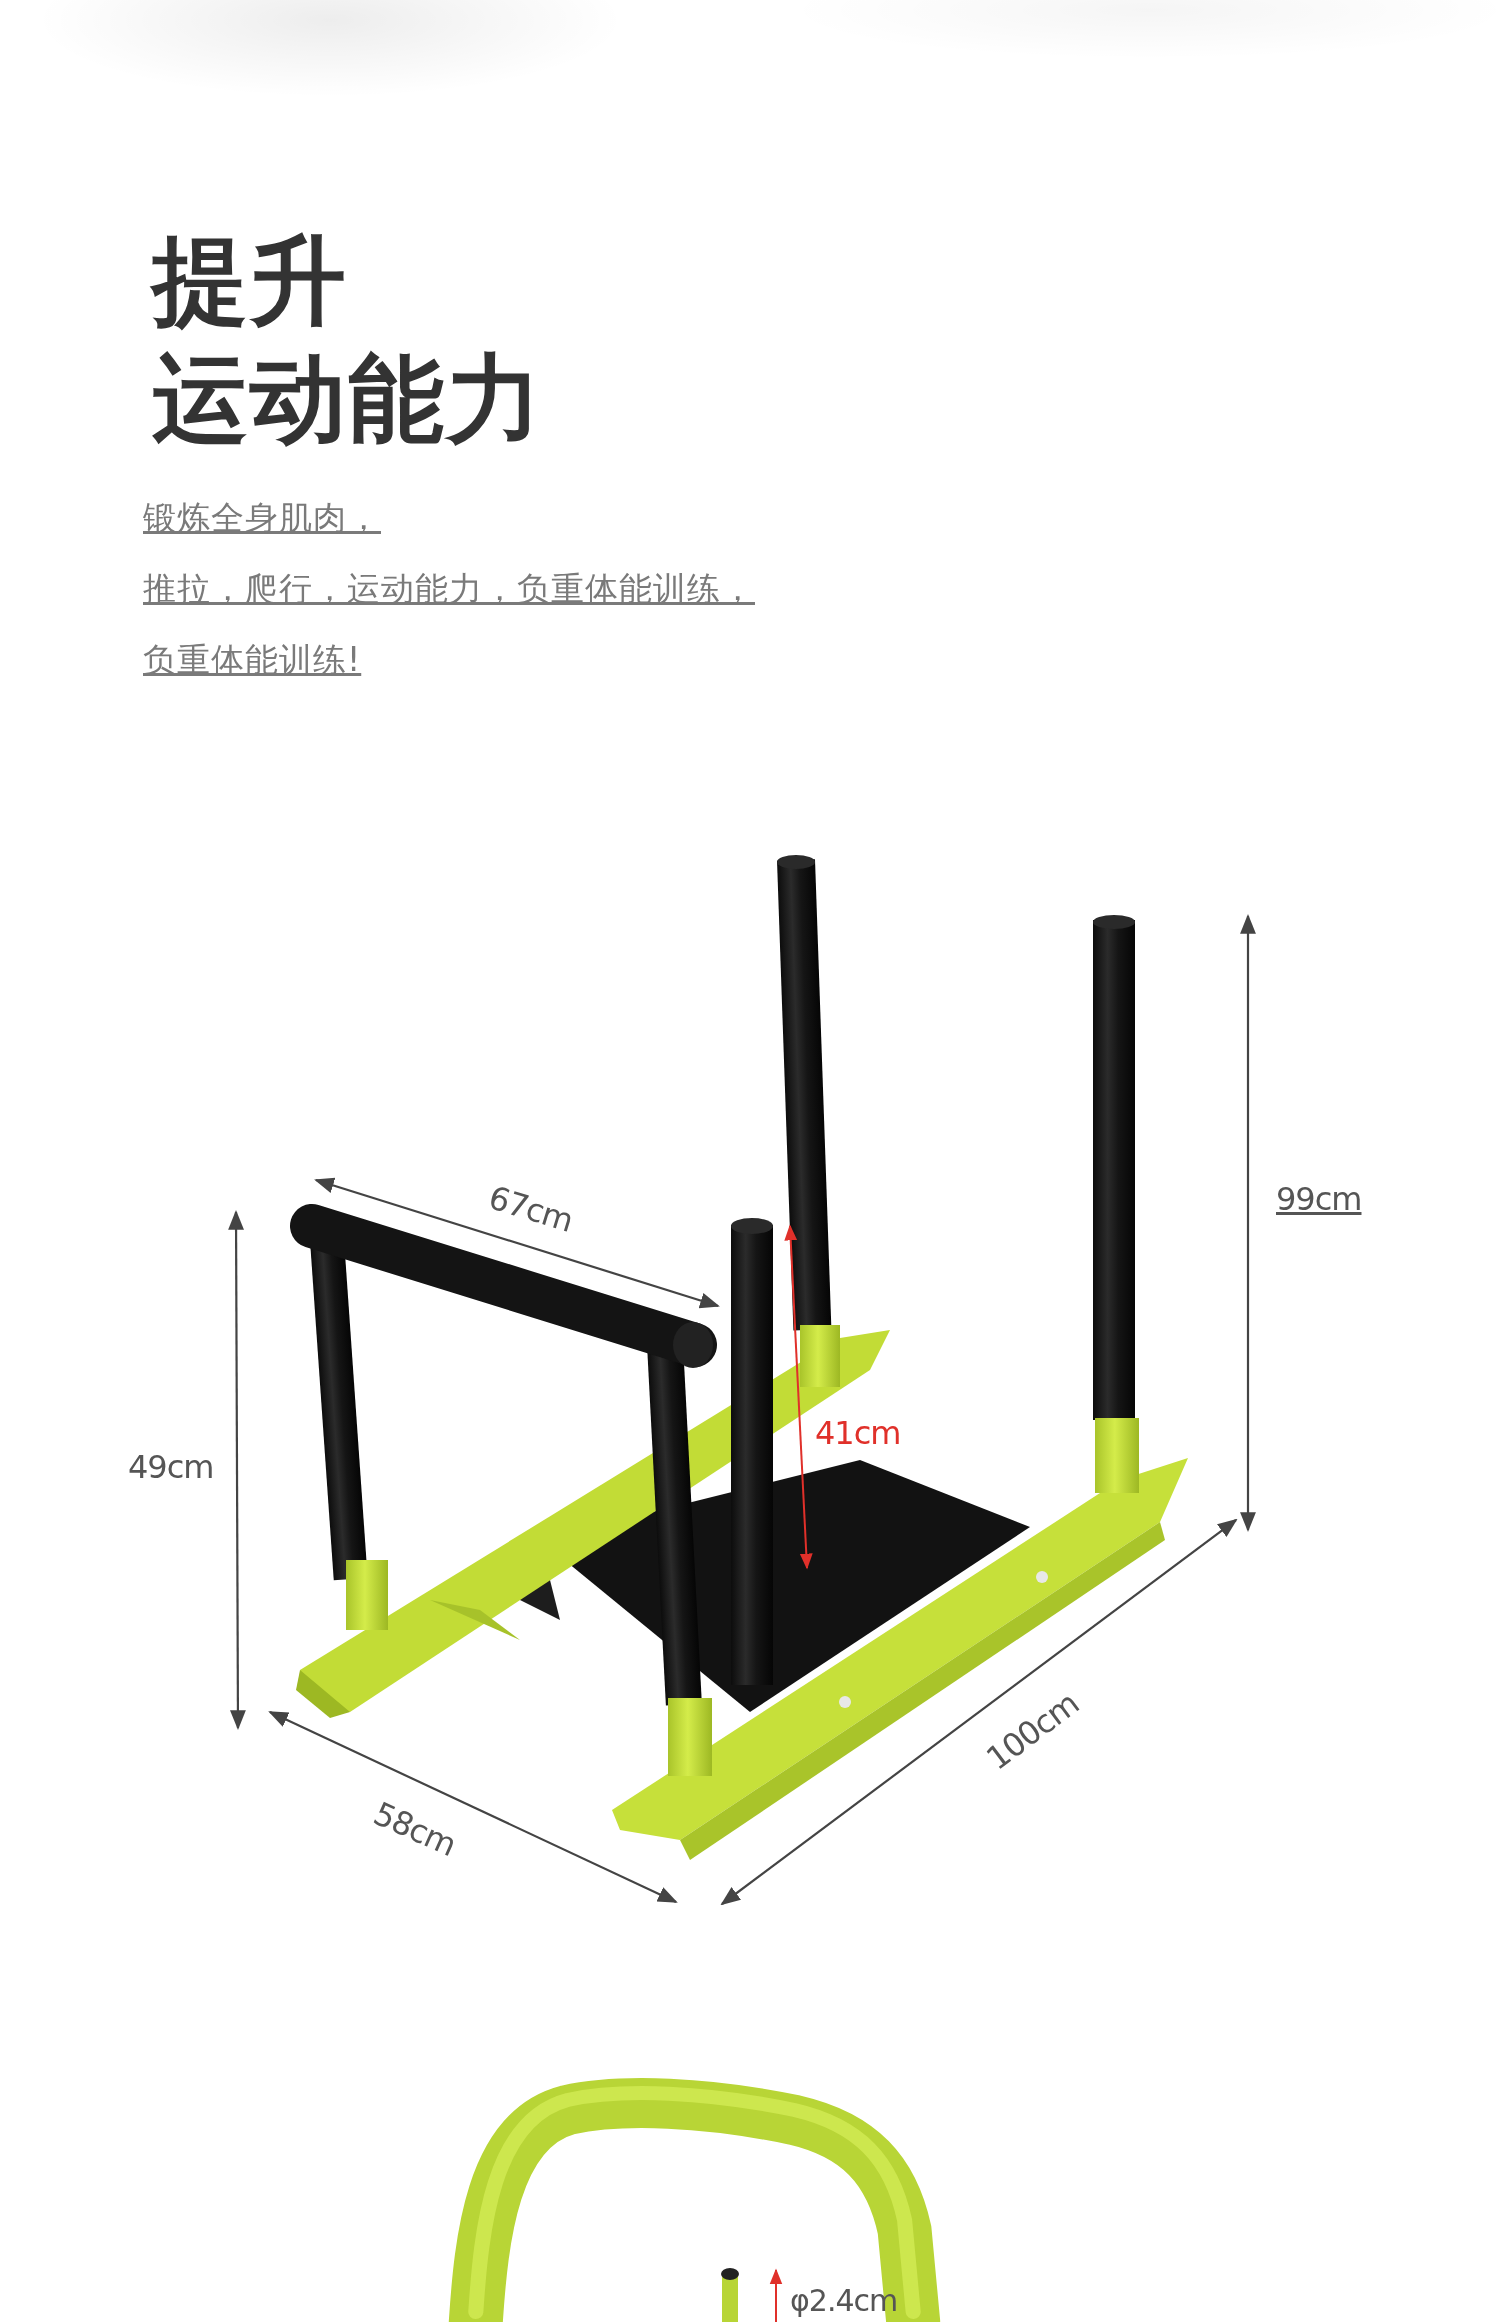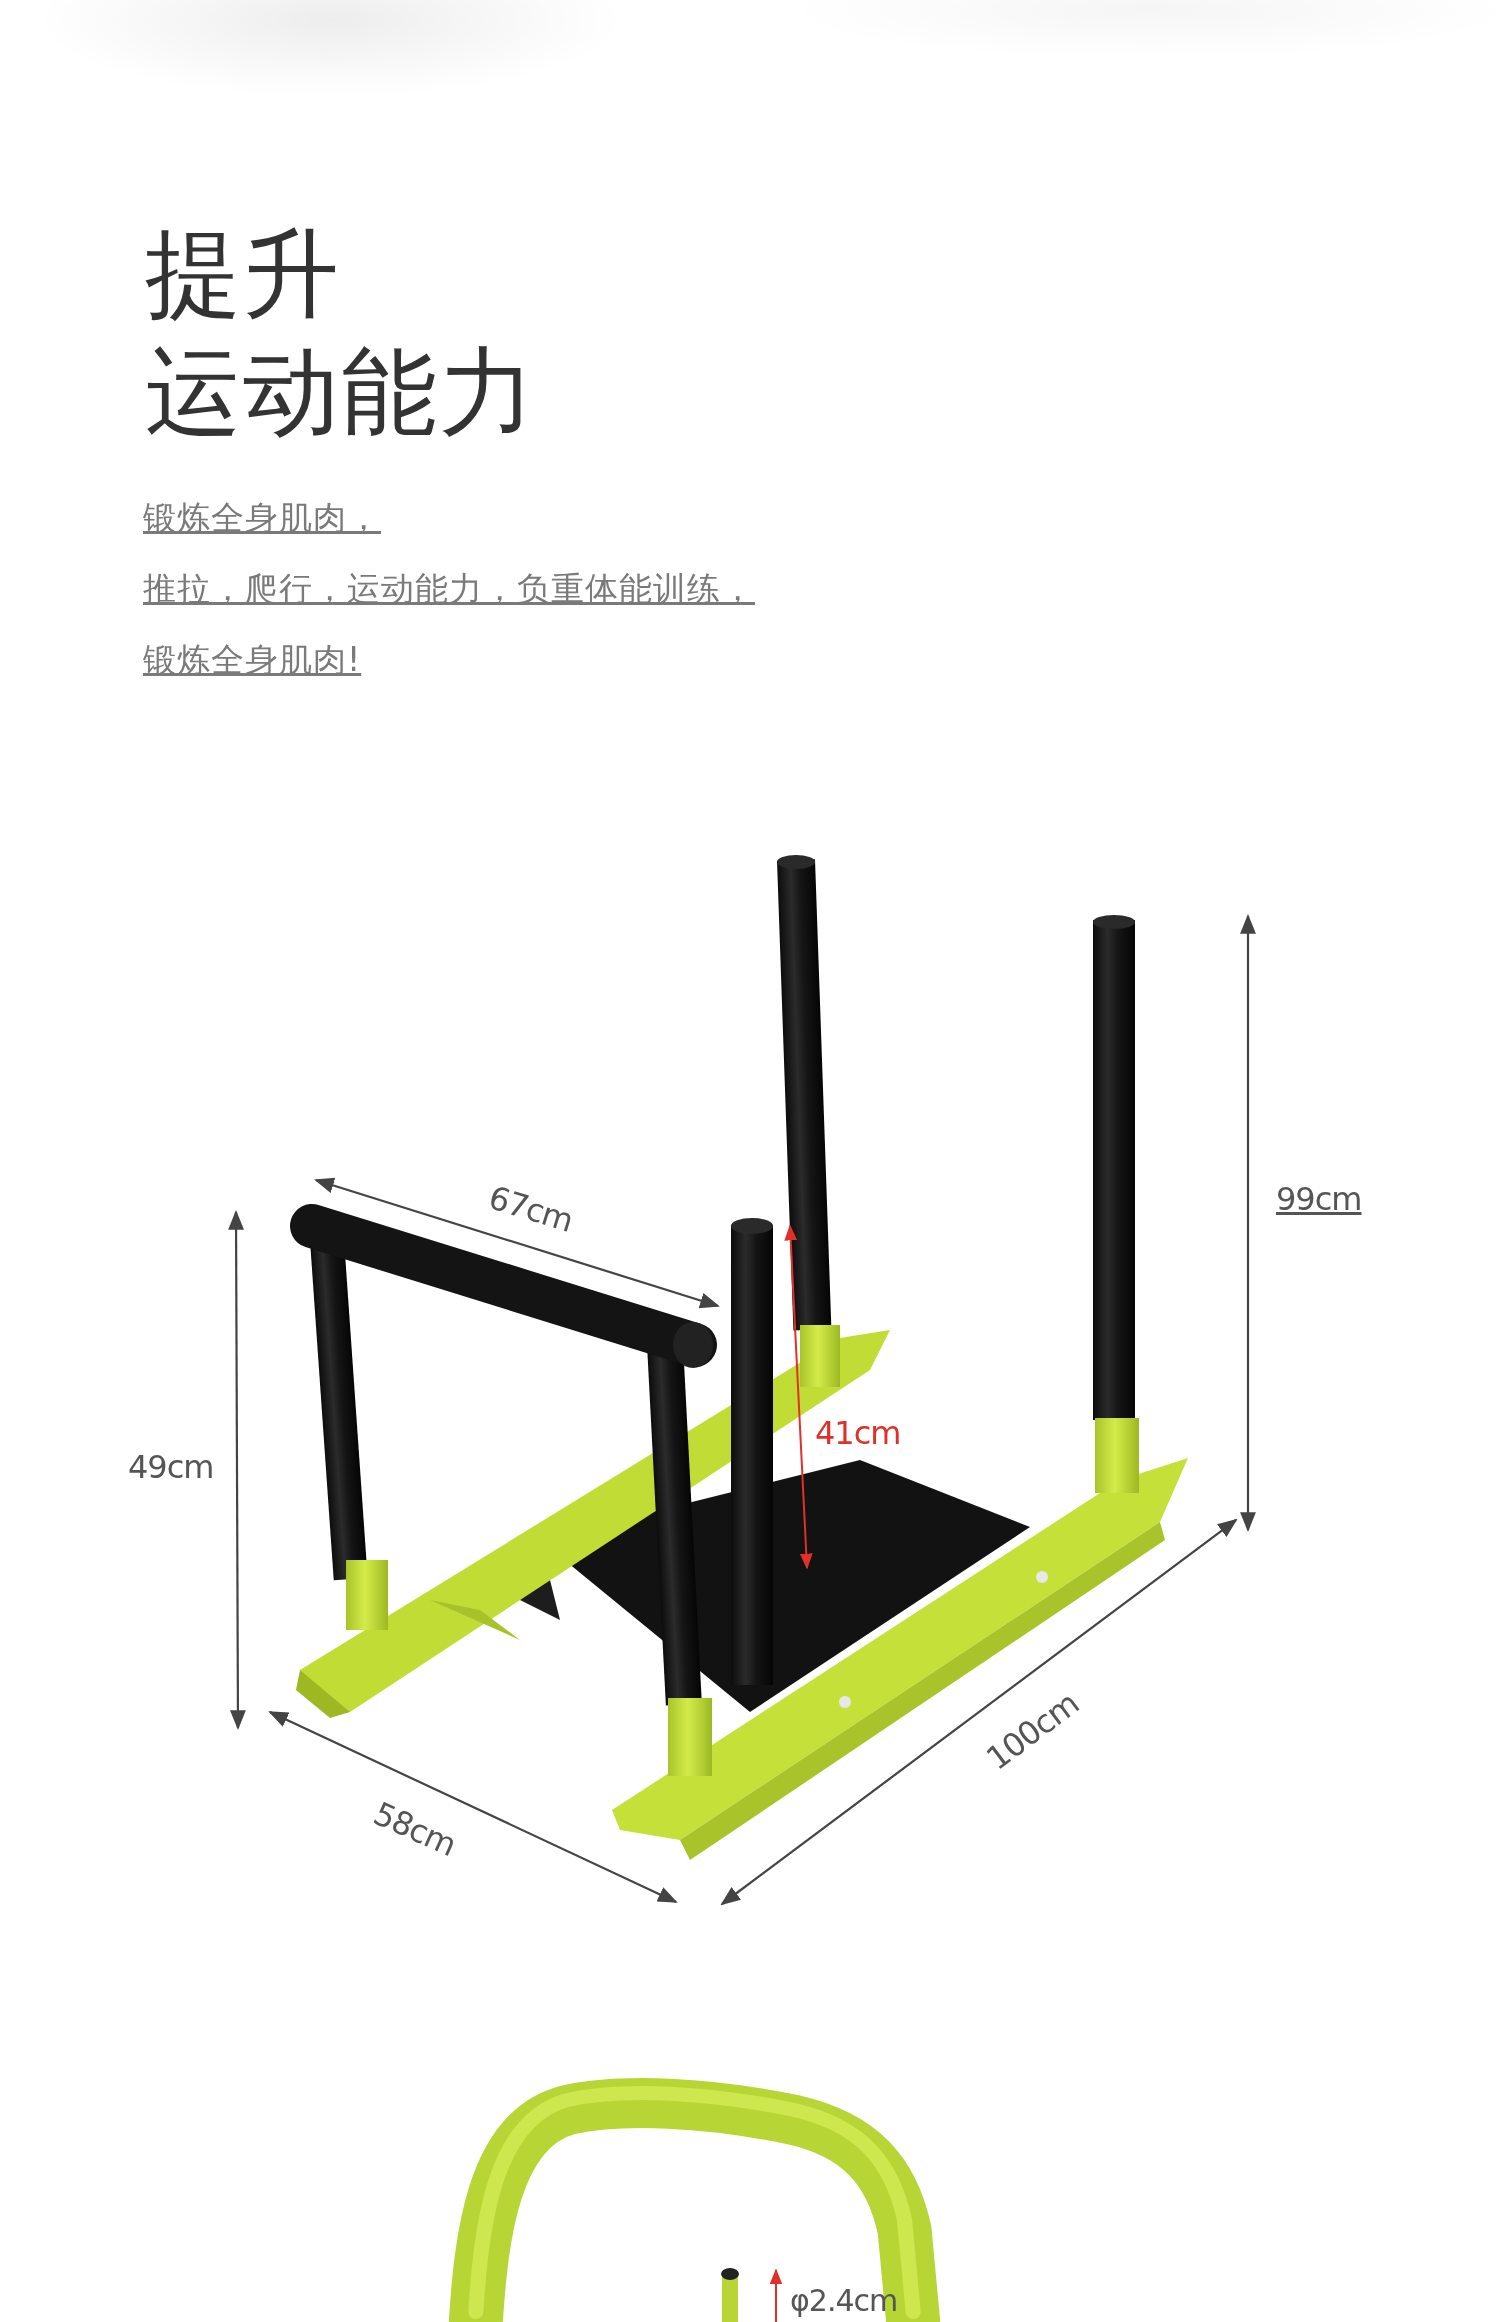--- a/index.html
+++ b/index.html
@@ -8,22 +8,22 @@
     background:#ffffff;
     font-family:"DejaVu Sans", "Liberation Sans", sans-serif;
   }
   .top-haze {
     position:absolute; left:0; top:0; width:1500px; height:180px;
     background:
       radial-gradient(ellipse 420px 110px at 330px 20px, rgba(0,0,0,0.07), rgba(0,0,0,0) 70%),
       radial-gradient(ellipse 520px 70px at 1150px 10px, rgba(0,0,0,0.04), rgba(0,0,0,0) 70%);
   }
   .headline {
-    position:absolute; left:140px; top:210px; margin:5px;
-    font-weight:normal; color:#333333; font-size:96px; line-height:118px;
+    position:absolute; left:140px; top:210px; margin:12px;
+    font-weight:bold; color:#333333; font-size:96px; line-height:118px;
     letter-spacing:2px;
   }
   .headline span { display:block; }
   .desc {
     position:absolute; left:143px; top:482px; color:#7a7a7a;
     font-size:33px; line-height:71px; letter-spacing:1px;
   }
   .desc div { white-space:nowrap;text-decoration:underline; }
   .diagram {
     position:absolute; left:0; top:0; width:1500px; height:2322px;
@@ -40,21 +40,21 @@
 <div class="top-haze"></div>
 
 <h1 class="headline">
   <span>提升</span>
   <span>运动能力</span>
 </h1>
 
 <div class="desc">
   <div>锻炼全身肌肉，</div>
   <div>推拉，爬行，运动能力，负重体能训练，</div>
-  <div>锻炼全身肌肉!</div>
+  <div>负重体能训练!</div>
 </div>
 
 <svg class="diagram" viewBox="0 0 1500 2322" width="1500" height="2322">
   <defs>
     <marker id="arr" viewBox="0 0 10 10" refX="9" refY="5" markerWidth="9" markerHeight="9" orient="auto-start-reverse">
       <path d="M0,1 L10,5 L0,9 z" fill="#444"></path>
     </marker>
     <marker id="arrRed" viewBox="0 0 10 10" refX="9" refY="5" markerWidth="8" markerHeight="8" orient="auto-start-reverse">
       <path d="M0,1 L10,5 L0,9 z" fill="#e0302a"></path>
     </marker>

